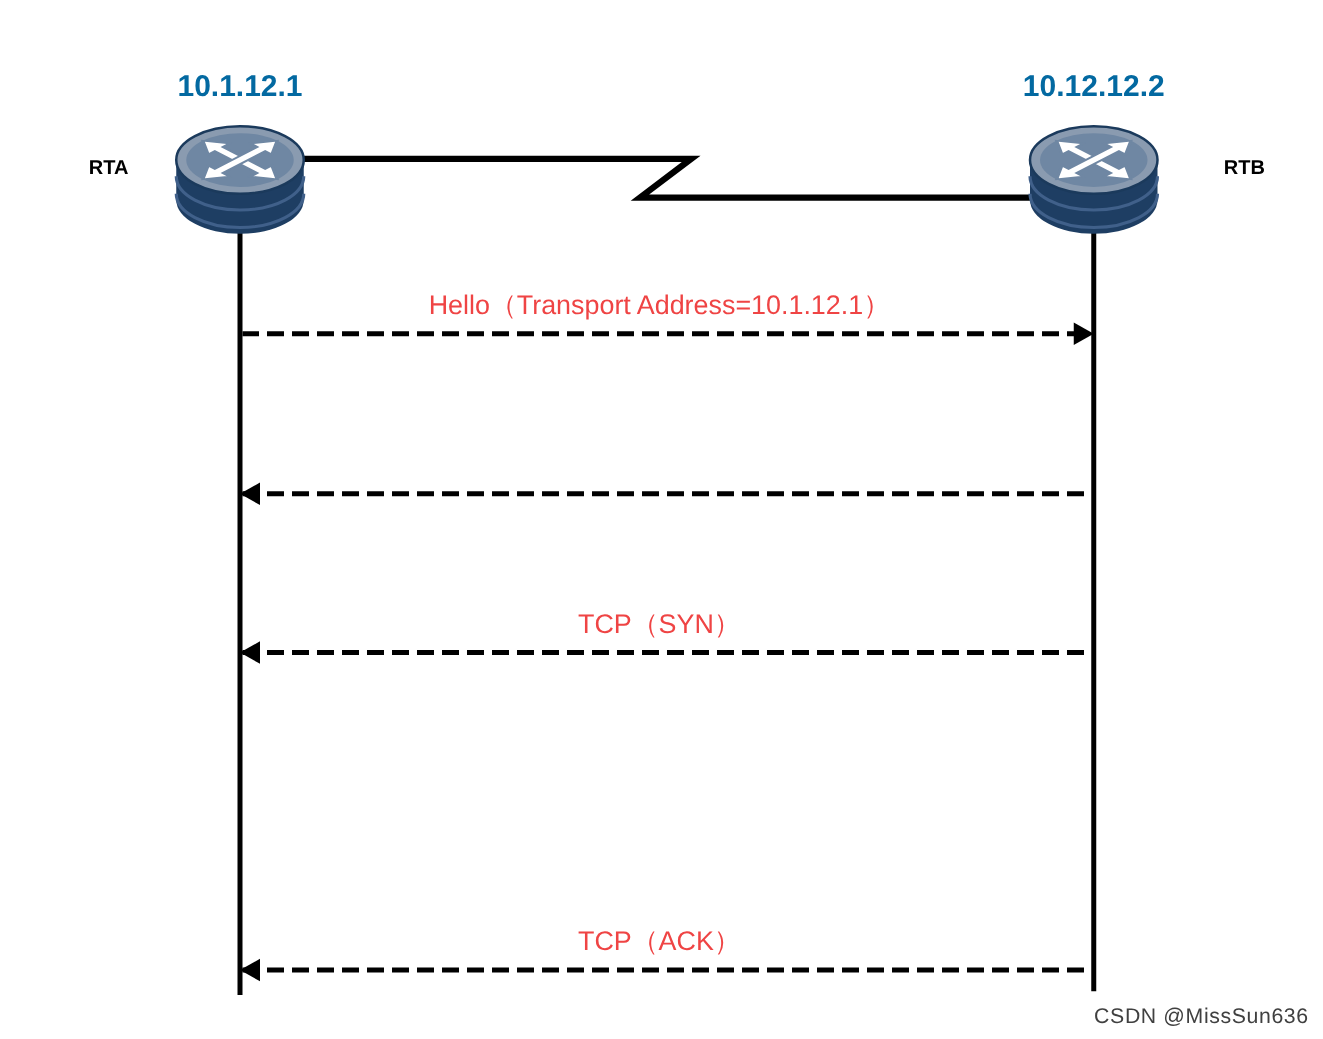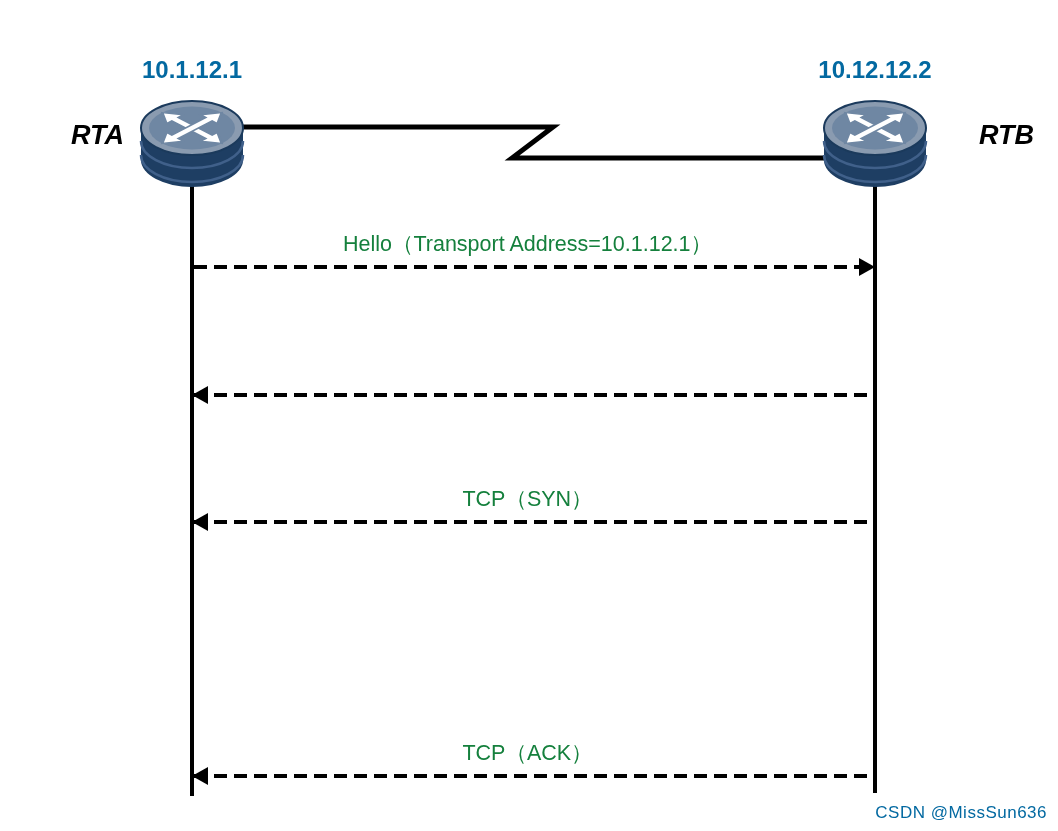--- a/index.html
+++ b/index.html
@@ -6,38 +6,37 @@
   .canvas{
     position:relative;
     width:1058px;height:831px;
     background:#ffffff;
     font-family:"Liberation Sans","DejaVu Sans",sans-serif;
     overflow:hidden;
   }
   svg.diagram{position:absolute;left:0;top:0;}
   .node-name{
     position:absolute;
-    font-size:27px;font-weight:bold;color:#000;
+    font-size:16px;font-weight:bold;color:#000;
     line-height:28px;
-    font-style:italic;
   }
   .ip-label{
     position:absolute;
     width:220px;text-align:center;
     font-size:24px;font-weight:bold;color:#0369a1;
     line-height:26px;
   }
   .msg{
     position:absolute;
     left:192px;width:683px;height:46px;
   }
   .msg-label{
     position:absolute;left:0;right:12px;bottom:11px;
     text-align:center;
-    font-size:21.5px;color:#15803d;
+    font-size:21.5px;color:#ef4444;
     white-space:nowrap;
   }
   .msg-line{
     position:absolute;left:2px;right:2px;bottom:0;height:4px;
     background:repeating-linear-gradient(90deg,#000 0 13px,transparent 13px 20px);
   }
   .head-right{
     position:absolute;right:0;bottom:-7px;
     width:0;height:0;
     border-top:9px solid transparent;
@@ -46,21 +45,21 @@
   }
   .head-left{
     position:absolute;left:0;bottom:-7px;
     width:0;height:0;
     border-top:9px solid transparent;
     border-bottom:9px solid transparent;
     border-right:16px solid #000;
   }
   .watermark{
     position:absolute;right:11px;bottom:8px;
-    font-size:17px;color:#0369a1;
+    font-size:17px;color:#404040;
     letter-spacing:0.5px;
   }
 </style>
 </head>
 <body>
 
 <div class="canvas">
 
   <svg class="diagram" width="1058" height="831" viewBox="0 0 1058 831">
 

